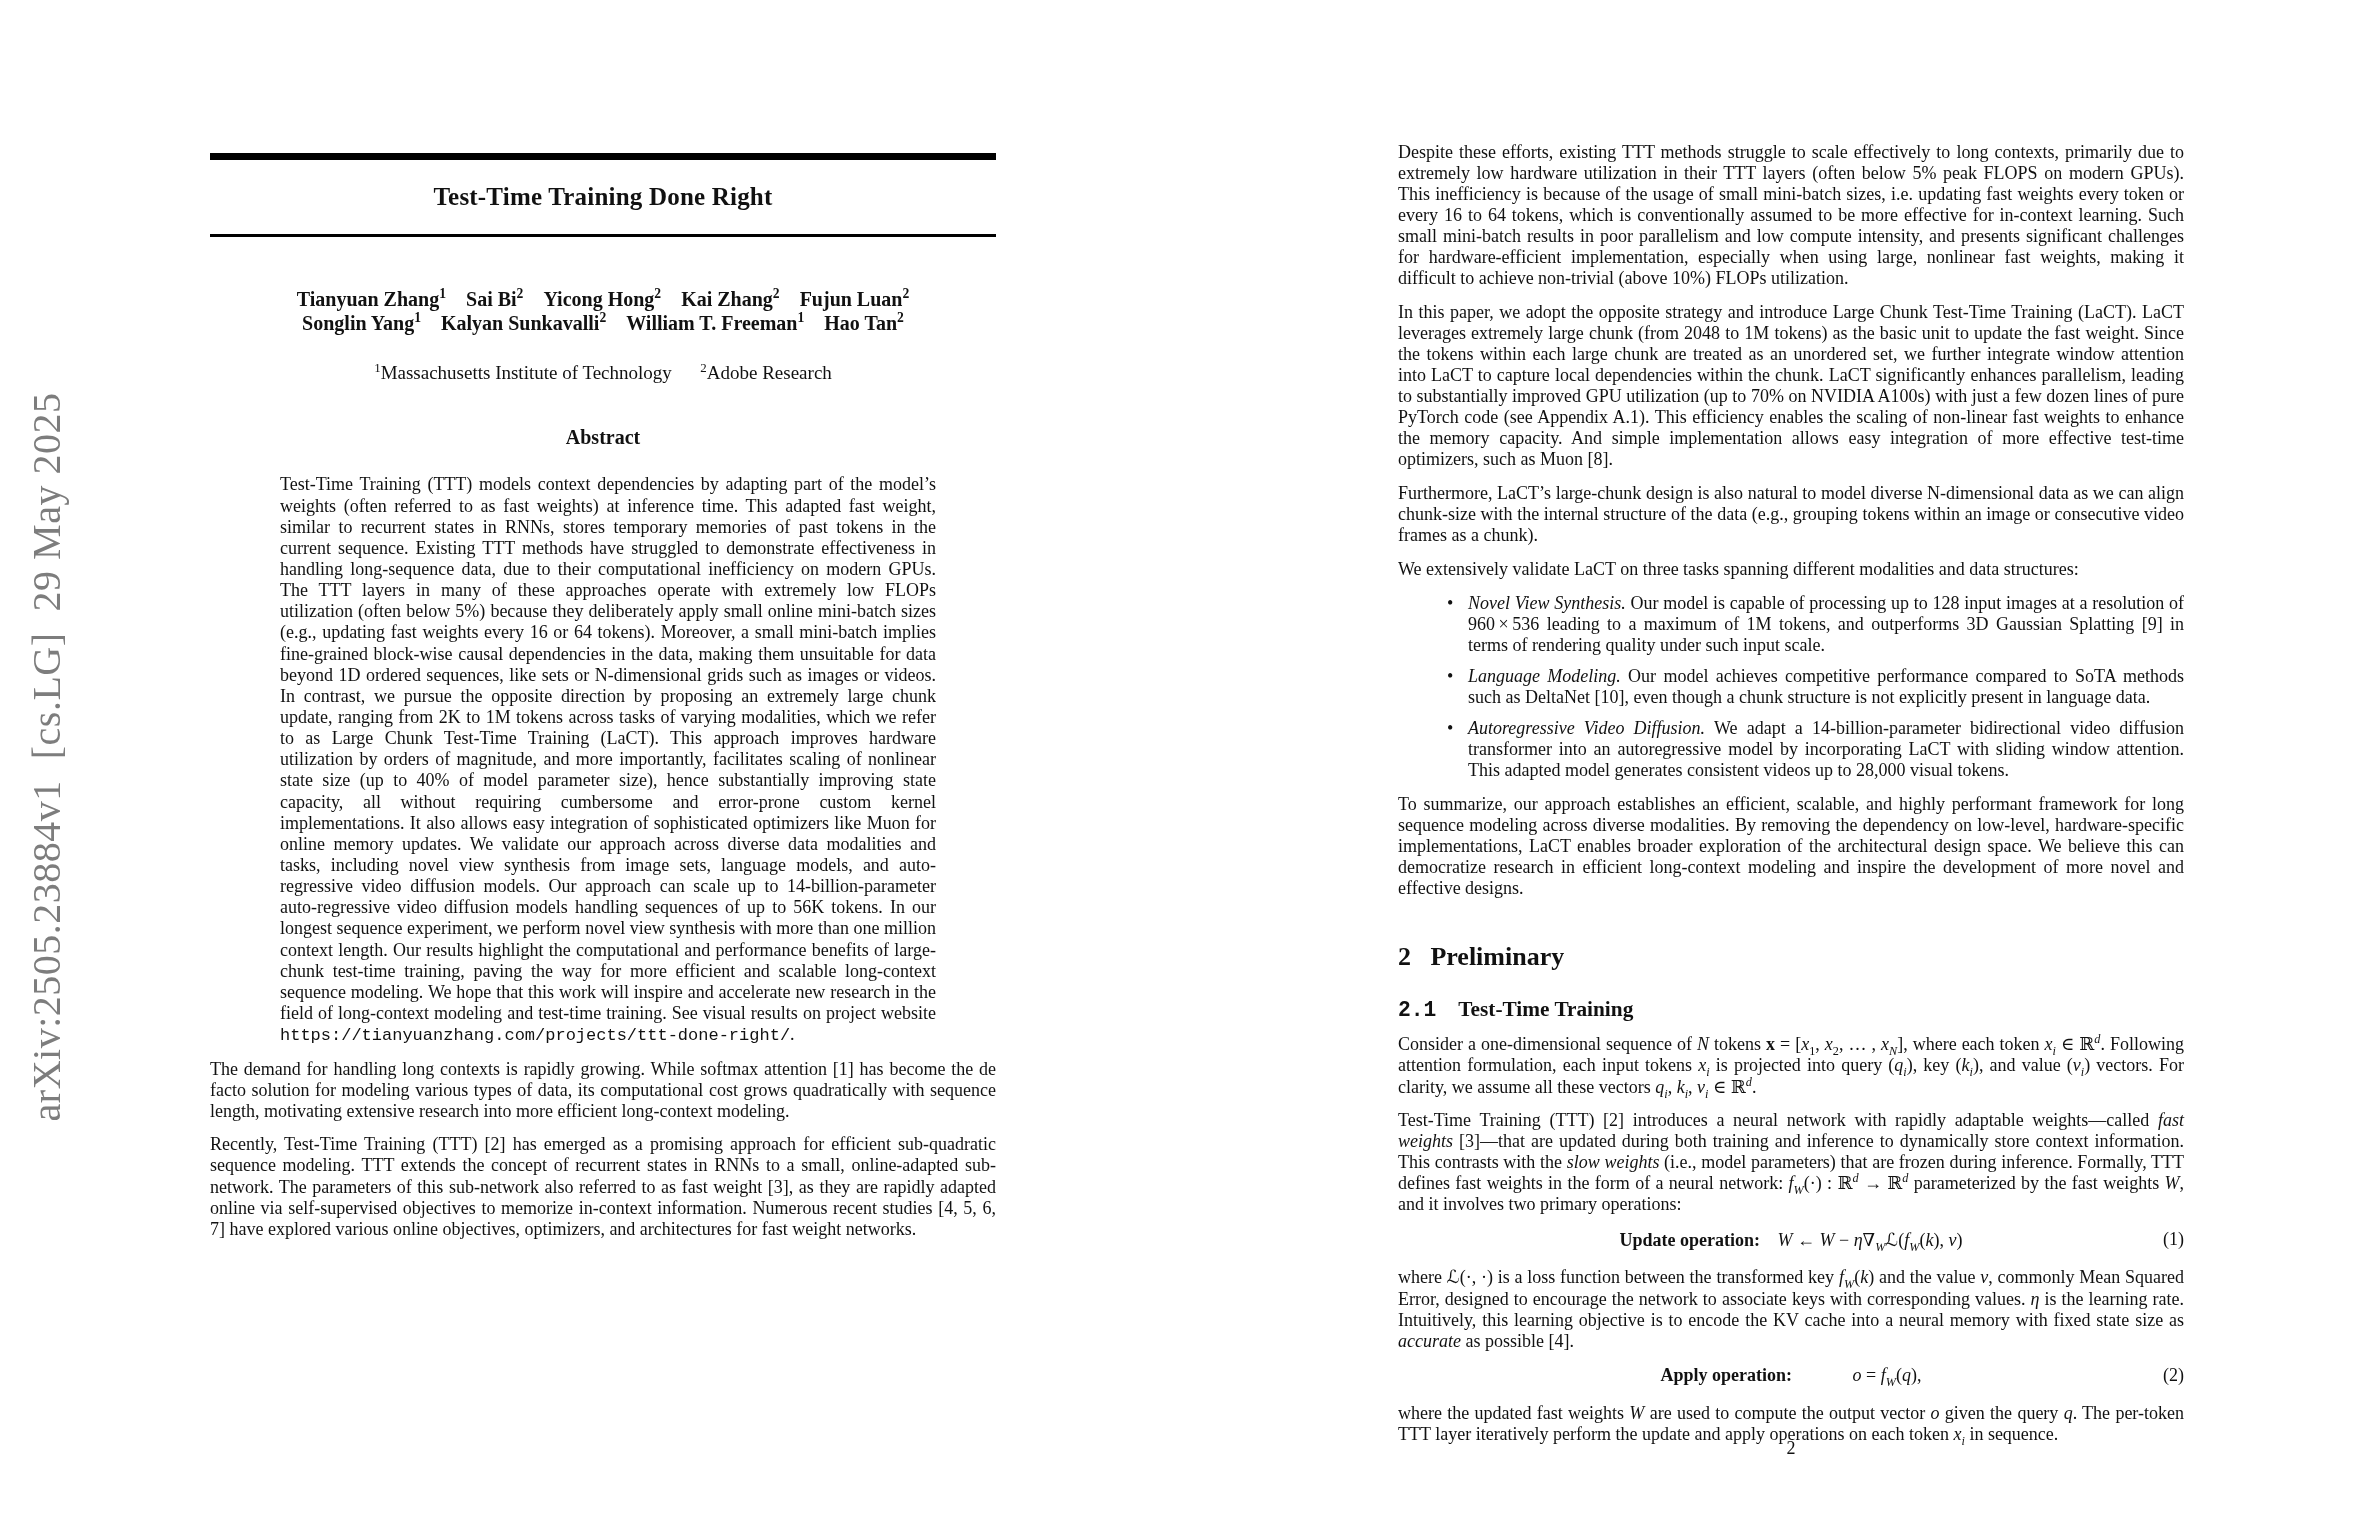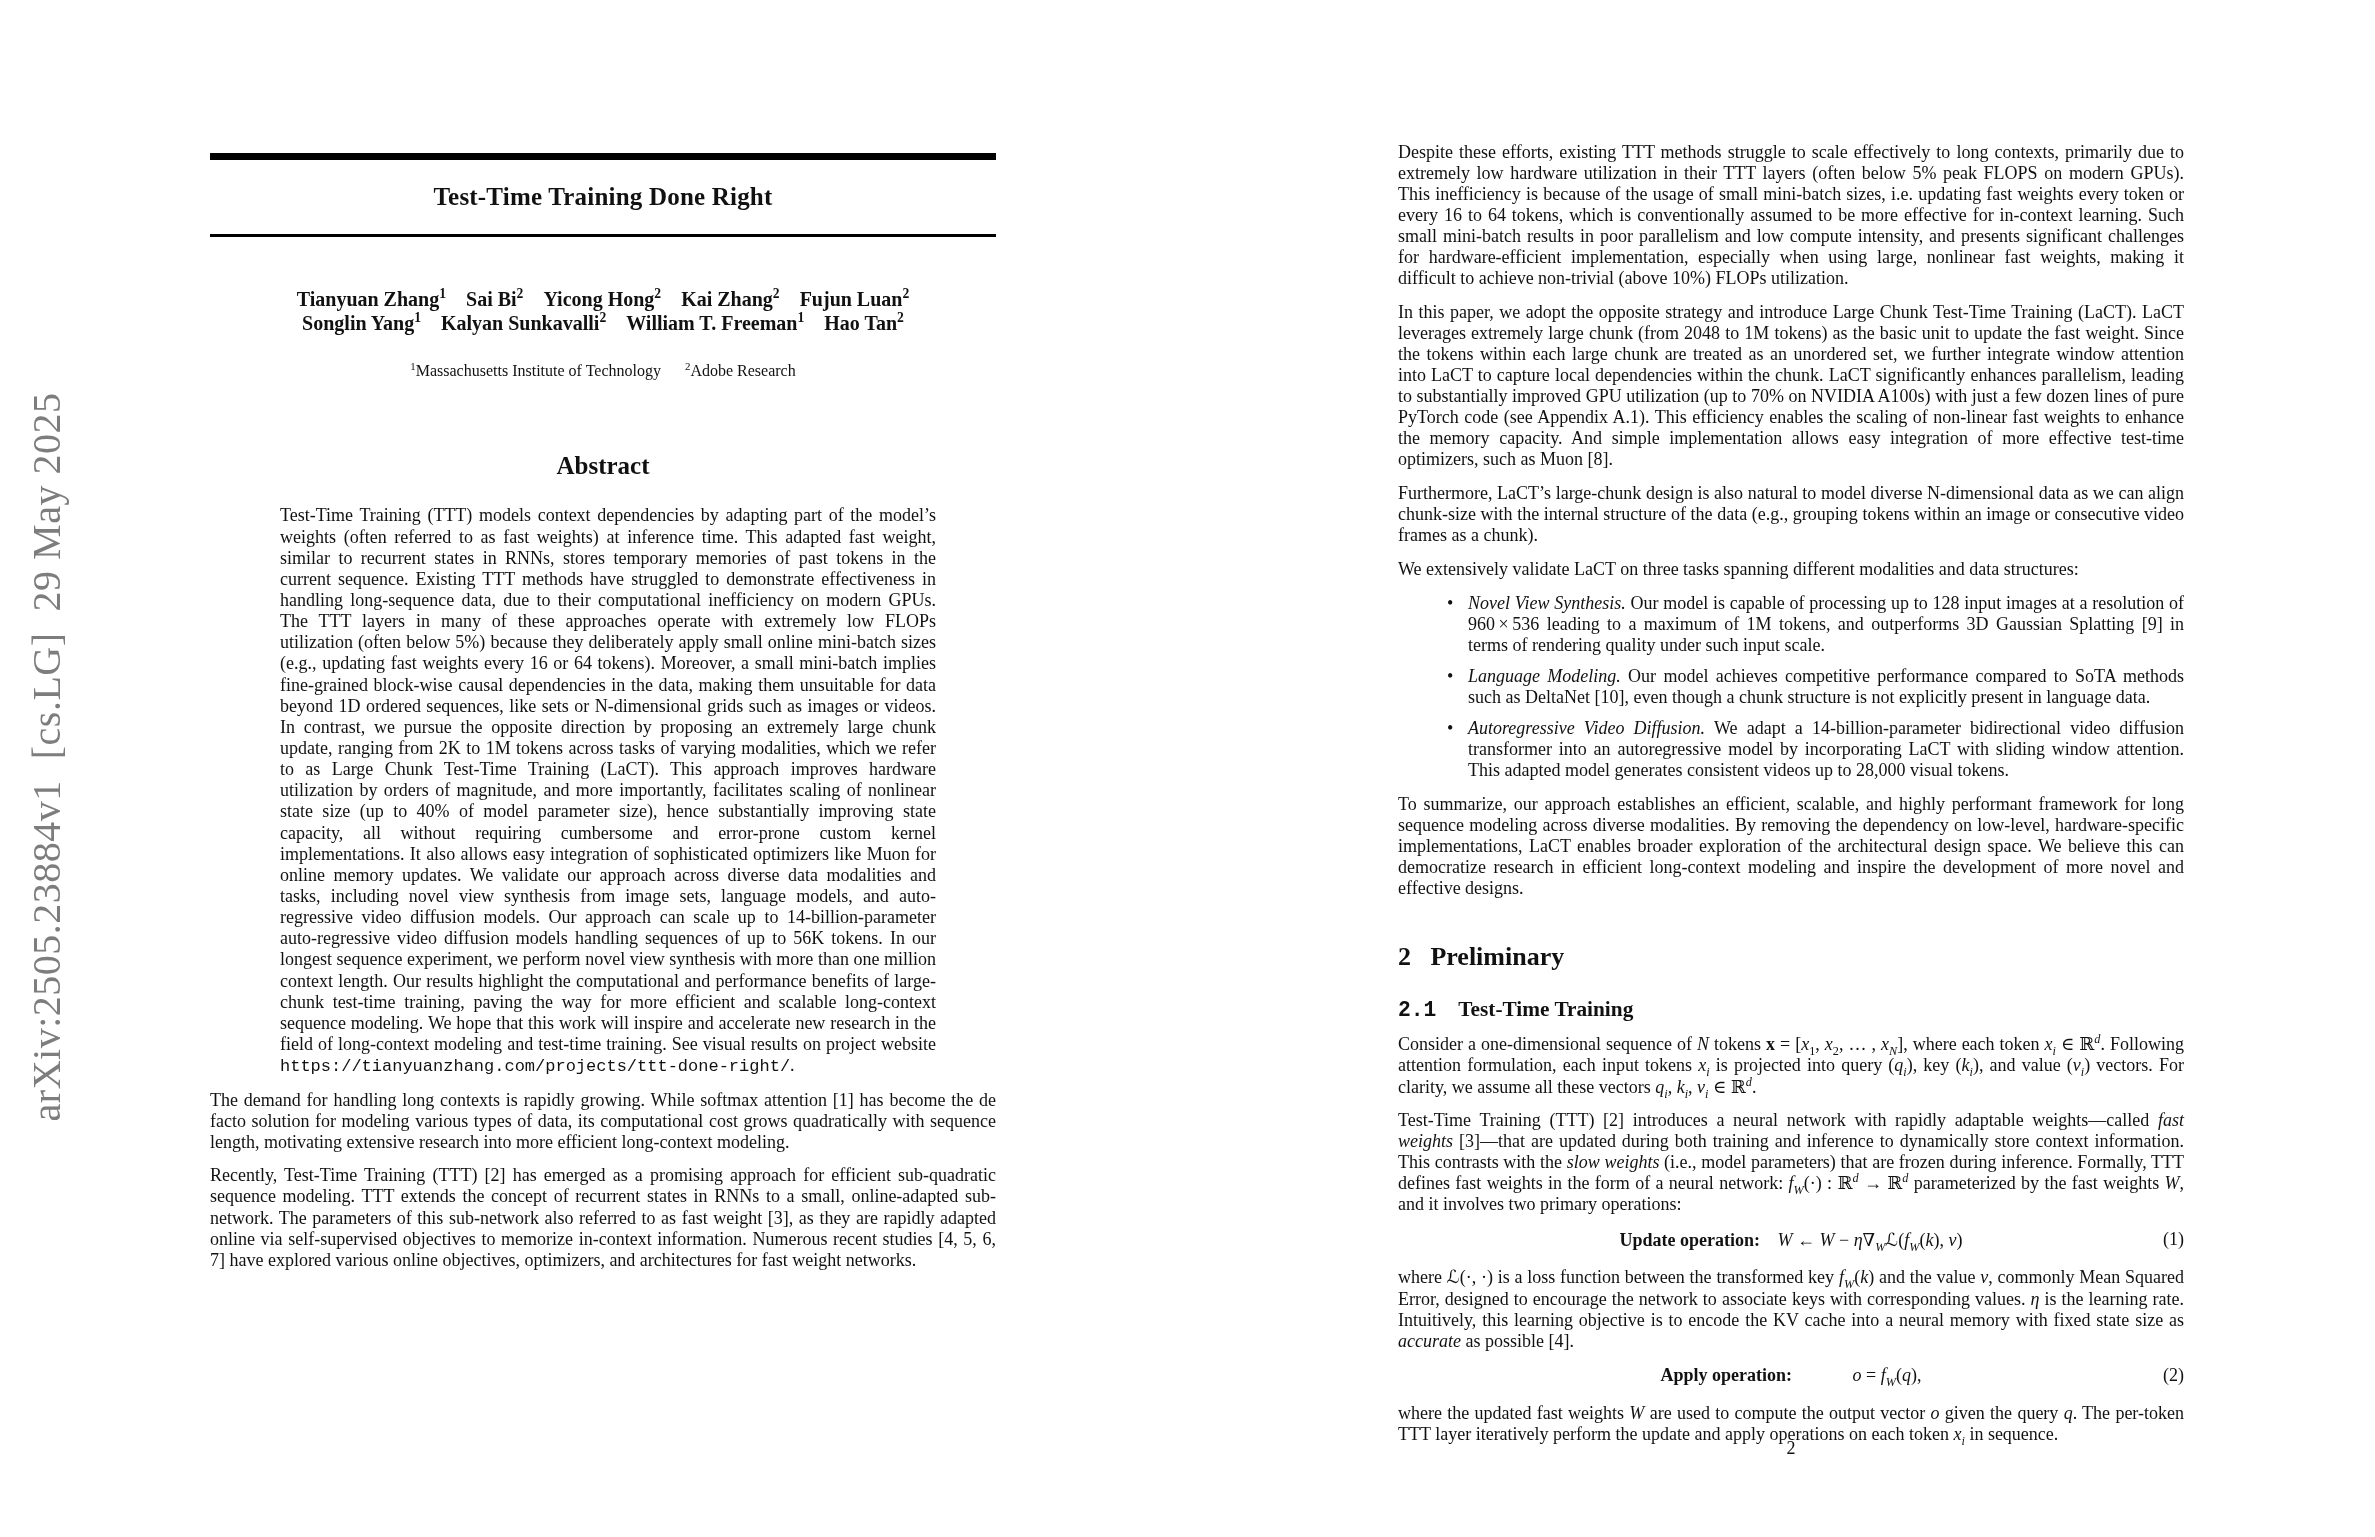--- a/index.html
+++ b/index.html
@@ -42,30 +42,30 @@
   .authors {
     margin-top: 50px;
     text-align: center;
     font-size: 20px;
     font-weight: bold;
     line-height: 1.22;
   }
   .affiliations {
     margin-top: 27px;
     text-align: center;
-    font-size: 16px;
+    font-size: 19px;
   }
   sup { font-size: 68%; line-height: 0; }
   sub { font-size: 68%; line-height: 0; }
 
   
   .abstract-heading {
-    margin-top: 72px;
-    text-align: center;
-    font-size: 25px;
+    margin-top: 42px;
+    text-align: center;
+    font-size: 20px;
     font-weight: bold;
   }
   .abstract-body {
     margin: 25px 60px 0 70px;
     text-align: justify;
     font-size: 18px;
     line-height: 1.175;
   }
   .mono {
     font-family: "Liberation Mono", "DejaVu Sans Mono", monospace;

